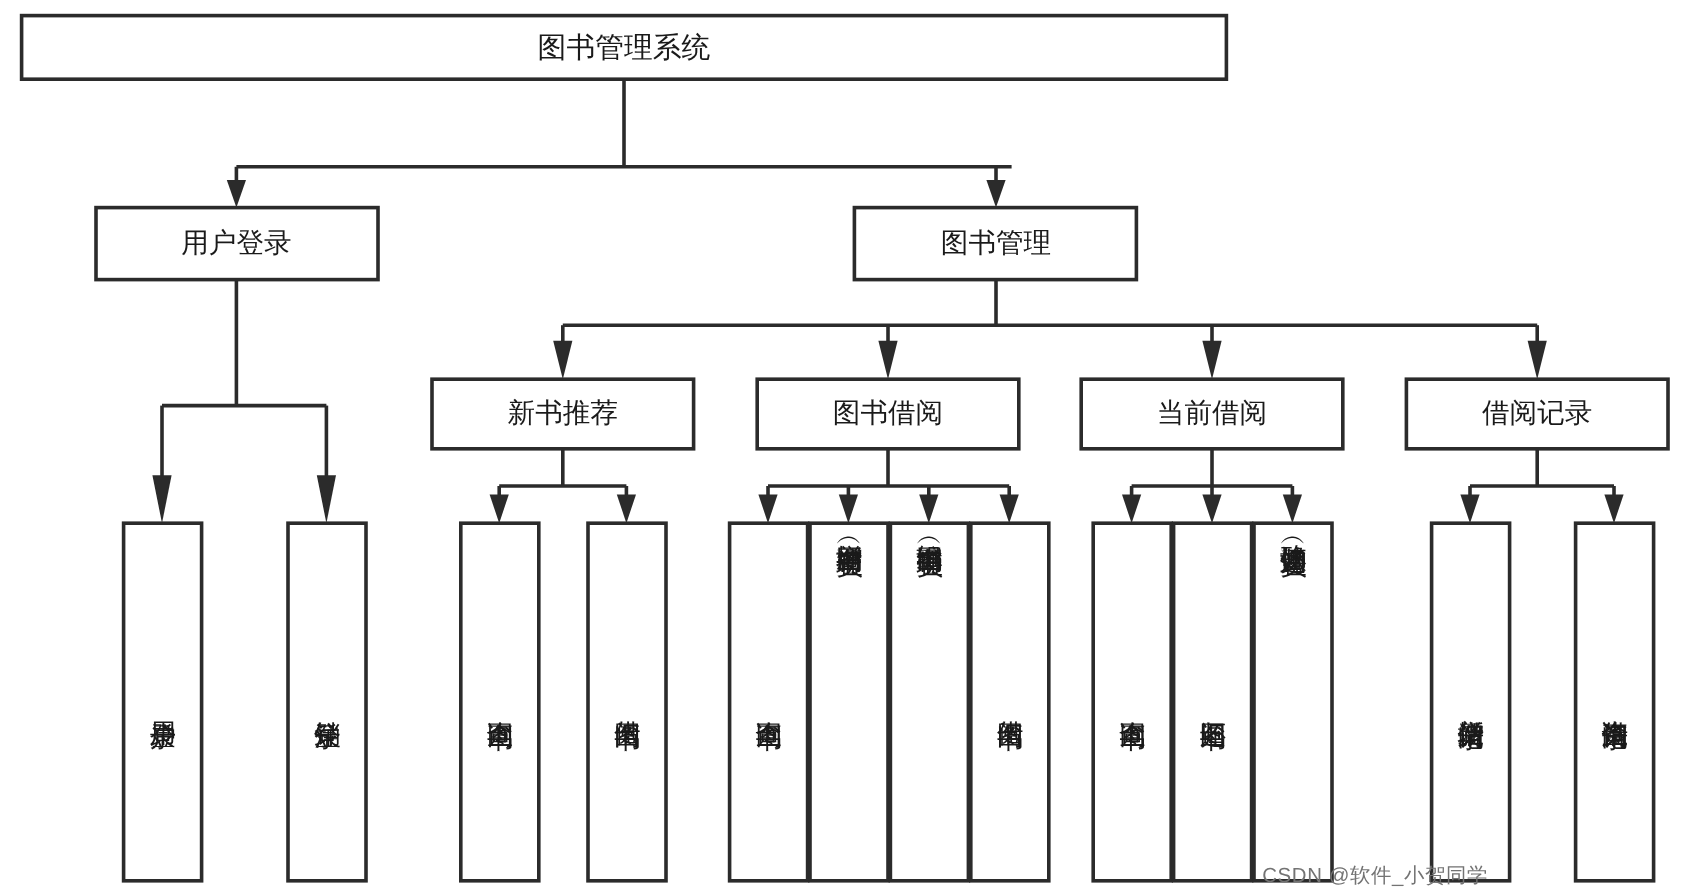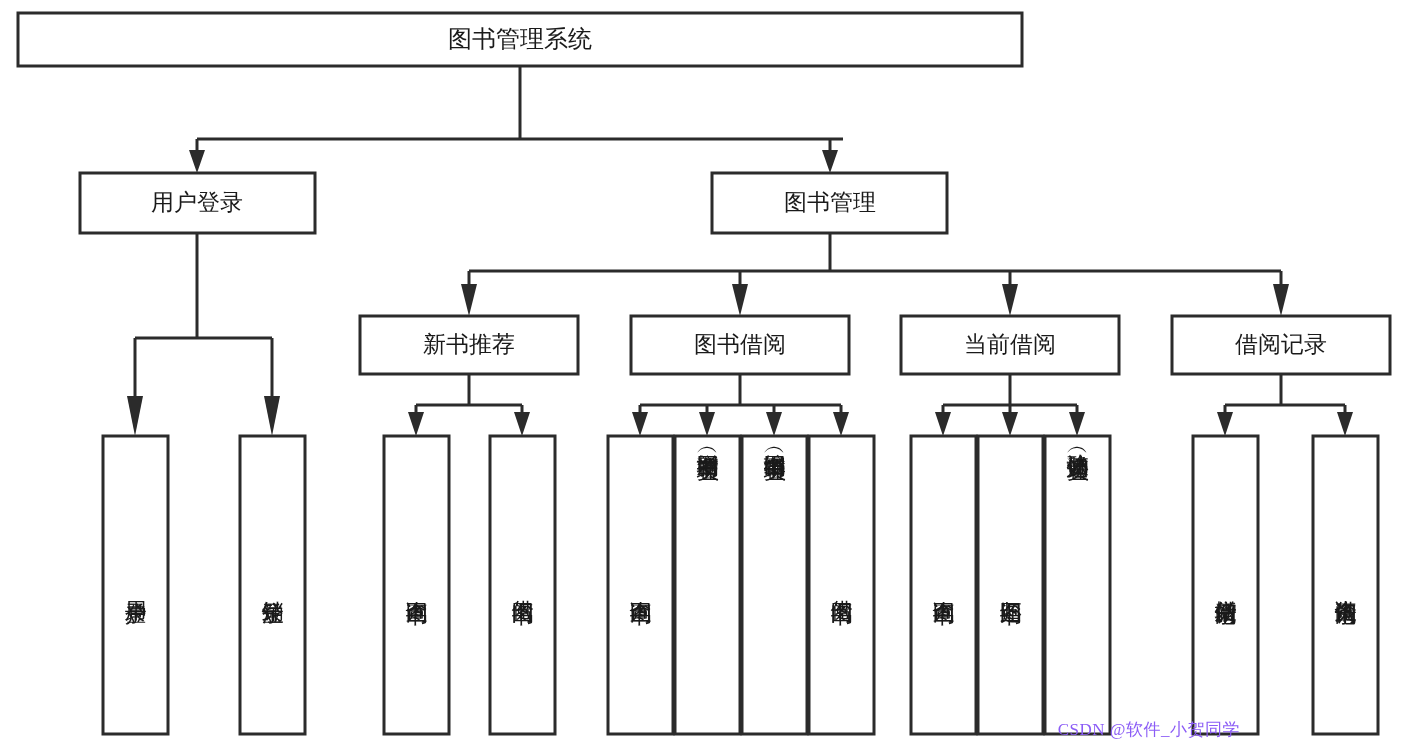--- a/index.html
+++ b/index.html
@@ -64,23 +64,23 @@
     line-height: 1.12;
     color: #1a1a1a;
     letter-spacing: 1px;
     white-space: nowrap;
     text-align: center;
   }
   .watermark {
     position: absolute;
     right: 8px;
     bottom: 6px;
-    font-family: Liberation Serif, serif;
+    font-family: Liberation Sans, sans-serif;
     font-size: 17px;
-    color: #8b5cf6;
+    color: #737373;
     letter-spacing: 0.5px;
     white-space: nowrap;
   }
 </style>
 </head>
 <body>
 
 <div id="diagram-root">
 
   <svg width="1405" height="747" viewBox="0 0 1405 747">

